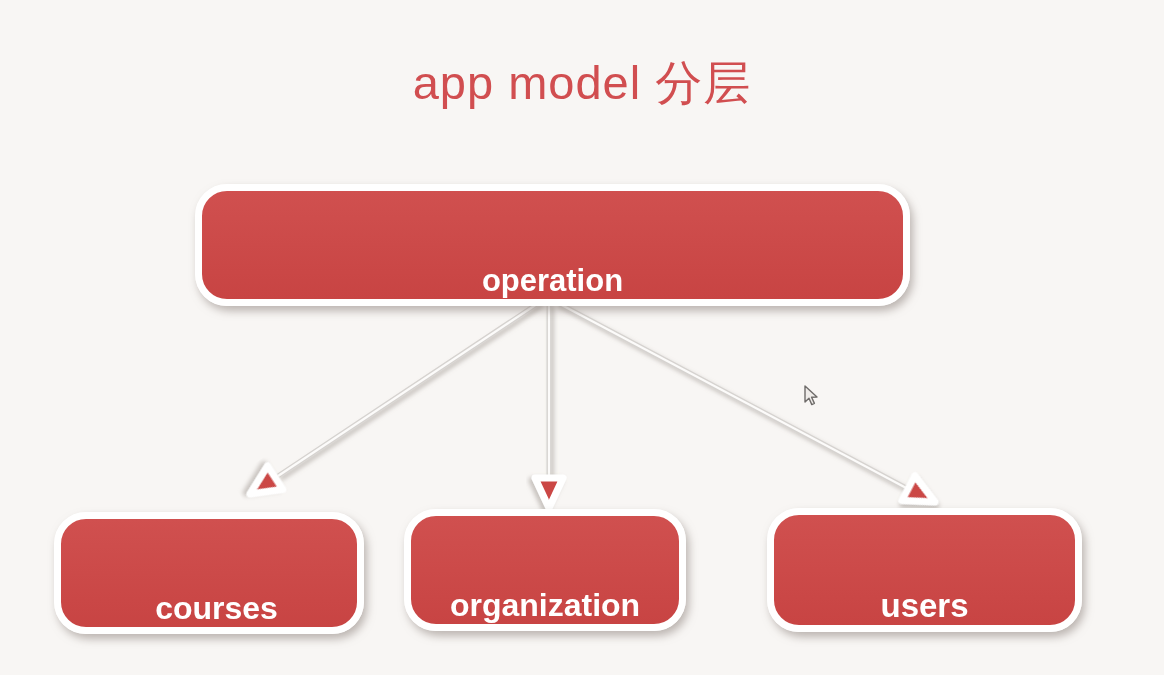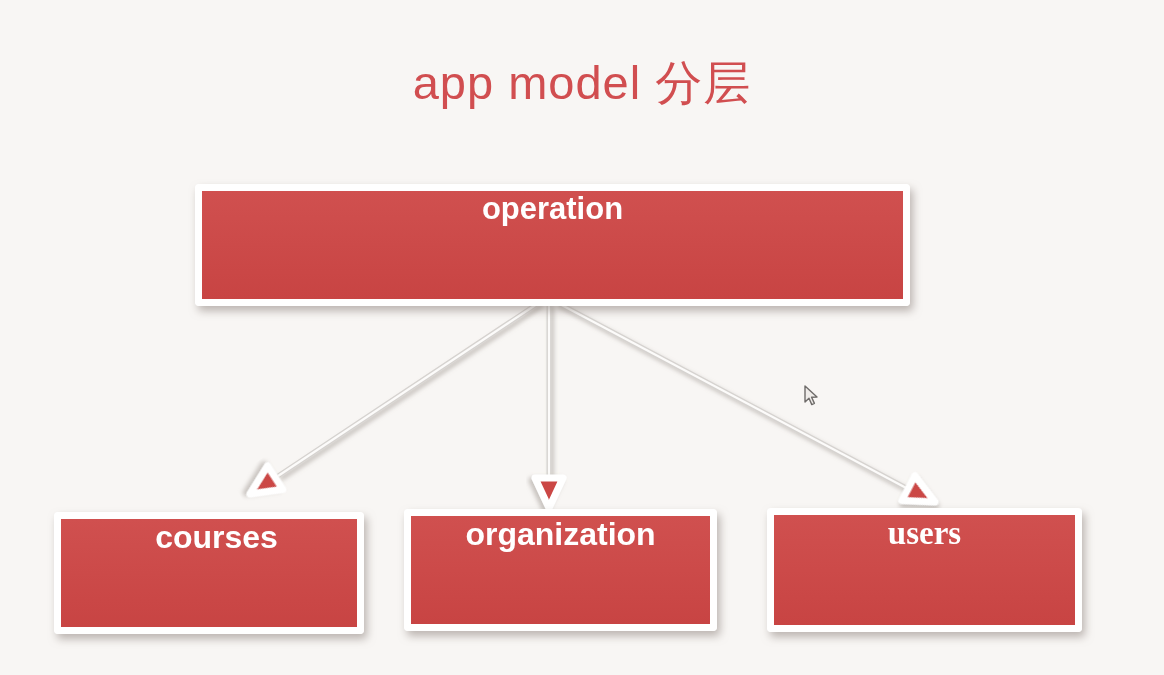--- a/index.html
+++ b/index.html
@@ -15,29 +15,29 @@
     margin:0;text-align:center;
     font-size:47px;font-weight:normal;color:#d14e50;
     letter-spacing:1px;
   }
 
   svg.connectors{position:absolute;left:0;top:0;width:1164px;height:675px;}
 
   .node{
     position:absolute;box-sizing:border-box;
     background:linear-gradient(180deg,#d0504f 0%,#c84443 100%);
-    border:7px solid #ffffff;border-radius:4px;
+    border:7px solid #ffffff;border-radius:32px;
     box-shadow:3px 5px 8px rgba(138,128,122,0.55);
-    display:flex;align-items:flex-start;justify-content:center;
+    display:flex;align-items:flex-end;justify-content:center;
     color:#ffffff;font-weight:bold;
   }
   #node-operation{left:195px;top:184px;width:715px;height:122px;font-size:31px;}
   #node-courses{left:54px;top:512px;width:310px;height:122px;font-size:32px;padding-left:15px;}
-  #node-organization{left:404px;top:509px;width:313px;height:122px;font-size:32px;}
-  #node-users{left:767px;top:508px;width:315px;height:124px;font-size:33px;font-family:Liberation Serif, serif;}
+  #node-organization{left:404px;top:509px;width:282px;height:122px;font-size:32px;}
+  #node-users{left:767px;top:508px;width:315px;height:124px;font-size:33px;}
 
   .cursor{position:absolute;left:804px;top:385px;width:16px;height:22px;}
 </style>
 </head>
 <body>
 
 <div class="stage">
 
   <h1 class="title">app model 分层</h1>
 

